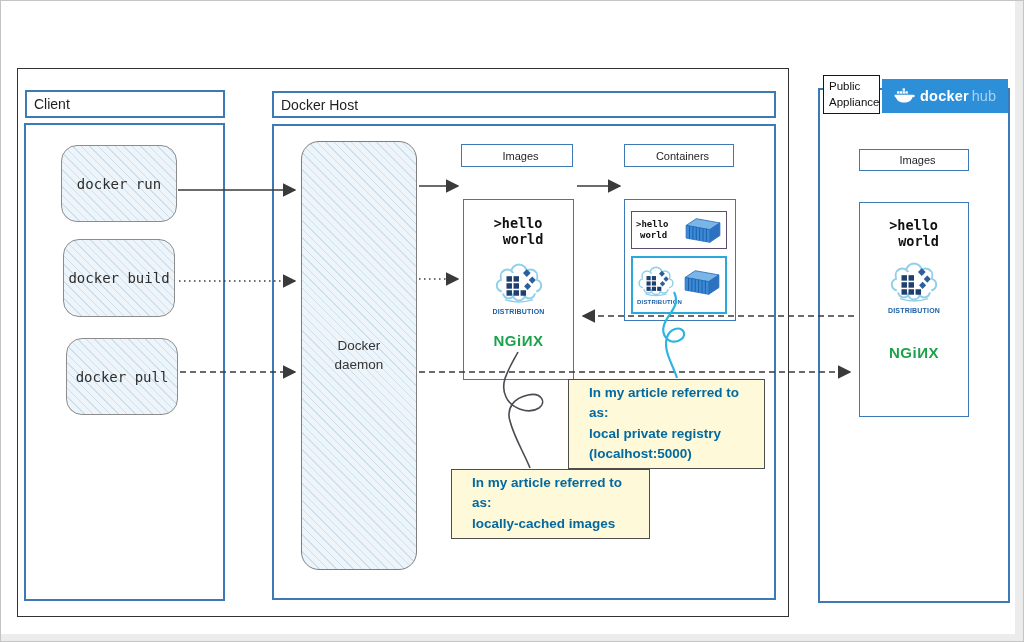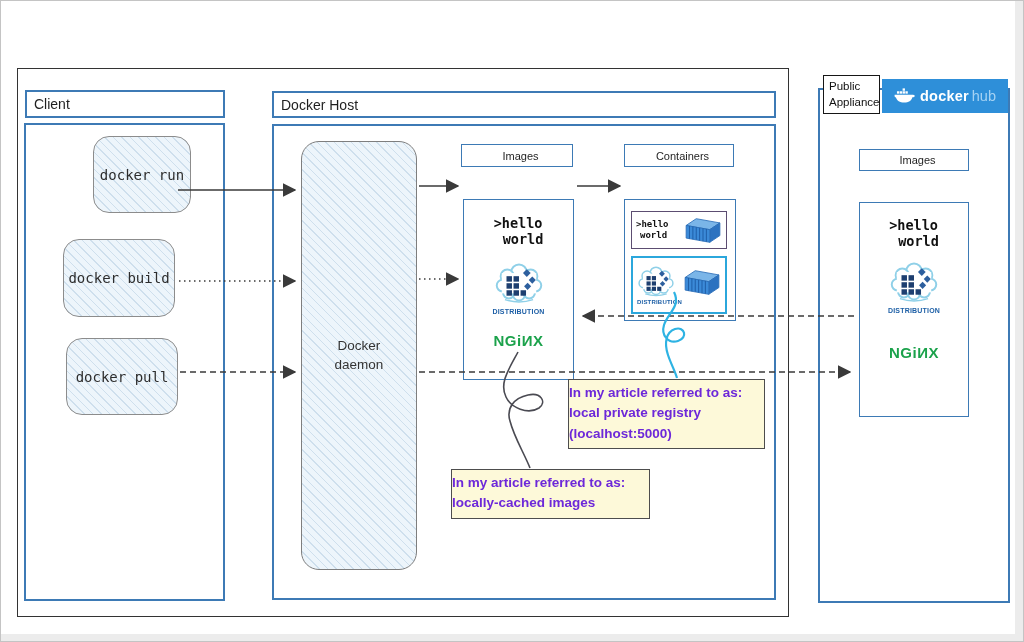--- a/index.html
+++ b/index.html
@@ -59,22 +59,22 @@
               justify-content:center;padding:2px 4px;z-index:2;}
   .cont-row{display:flex;align-items:center;justify-content:space-between;width:100%;}
 
   .pub-reg{background:#fff;border:1.8px solid #161616;z-index:3;font-size:11.5px;
            line-height:1.35;padding:3px 17px 0 5px;color:#111;}
   .hub-banner{background:#2e8fd9;z-index:3;display:flex;align-items:center;
               justify-content:center;gap:5px;}
   .hub-docker{color:#fff;font-weight:bold;font-size:14.5px;letter-spacing:.2px;}
   .hub-hub{color:#a5d2f3;font-size:14.5px;margin-left:-2px;}
 
-  .note{background:#fdf9d9;border:1.6px solid #4d4d4d;padding:3px 8px 4px 0;
-        font-size:13.5px;font-weight:bold;line-height:1.5;color:#6d28d9;z-index:6;}
+  .note{background:#fdf9d9;border:1.6px solid #4d4d4d;padding:3px 8px 4px 20px;
+        font-size:13.5px;font-weight:bold;line-height:1.5;color:#0369a1;z-index:6;}
 
   .overlay{position:absolute;left:0;top:0;width:1024px;height:642px;z-index:4;pointer-events:none;}
   .hidden-defs{position:absolute;width:0;height:0;}
 </style>
 </head>
 <body>
 
 <svg class="hidden-defs" aria-hidden="true">
   <defs>
     <symbol id="sym-dist" viewBox="0 0 64 56">
@@ -134,21 +134,21 @@
 <div class="canvas">
 
 
   <div class="abs vm-box"></div>
 
   <div class="abs lbl" style="left:24px;top:89px;width:200px;height:28px;">
     <span>Client</span>
   </div>
   <div class="abs frame" style="left:23px;top:122px;width:201px;height:478px;"></div>
 
-  <div class="abs cmd-btn sketch" style="left:60px;top:135px;width:98px;height:77px;margin-left:32px;">
+  <div class="abs cmd-btn sketch" style="left:60px;top:144px;width:116px;height:77px;">
     <span>docker run</span>
   </div>
   <div class="abs cmd-btn sketch" style="left:62px;top:238px;width:112px;height:78px;">
     <span>docker build</span>
   </div>
   <div class="abs cmd-btn sketch" style="left:65px;top:337px;width:112px;height:77px;">
     <span>docker pull</span>
   </div>
 
   <div class="abs lbl" style="left:271px;top:90px;width:504px;height:27px;align-items:center;">

